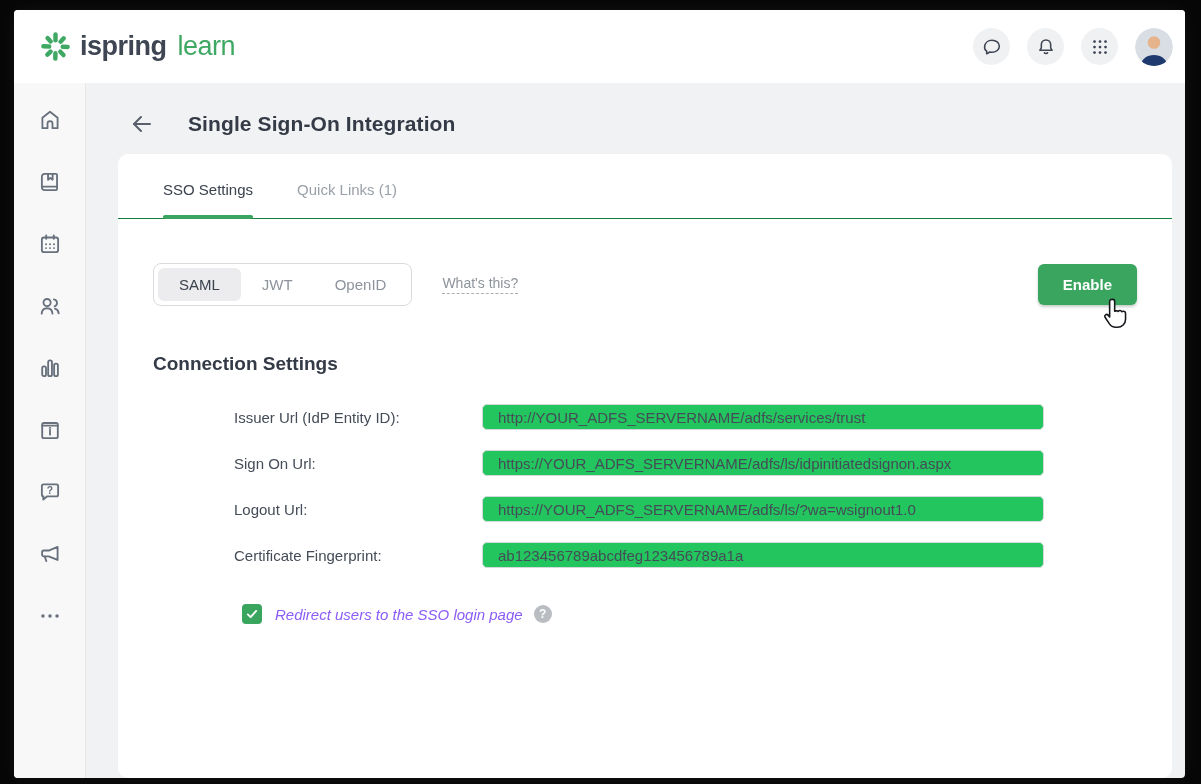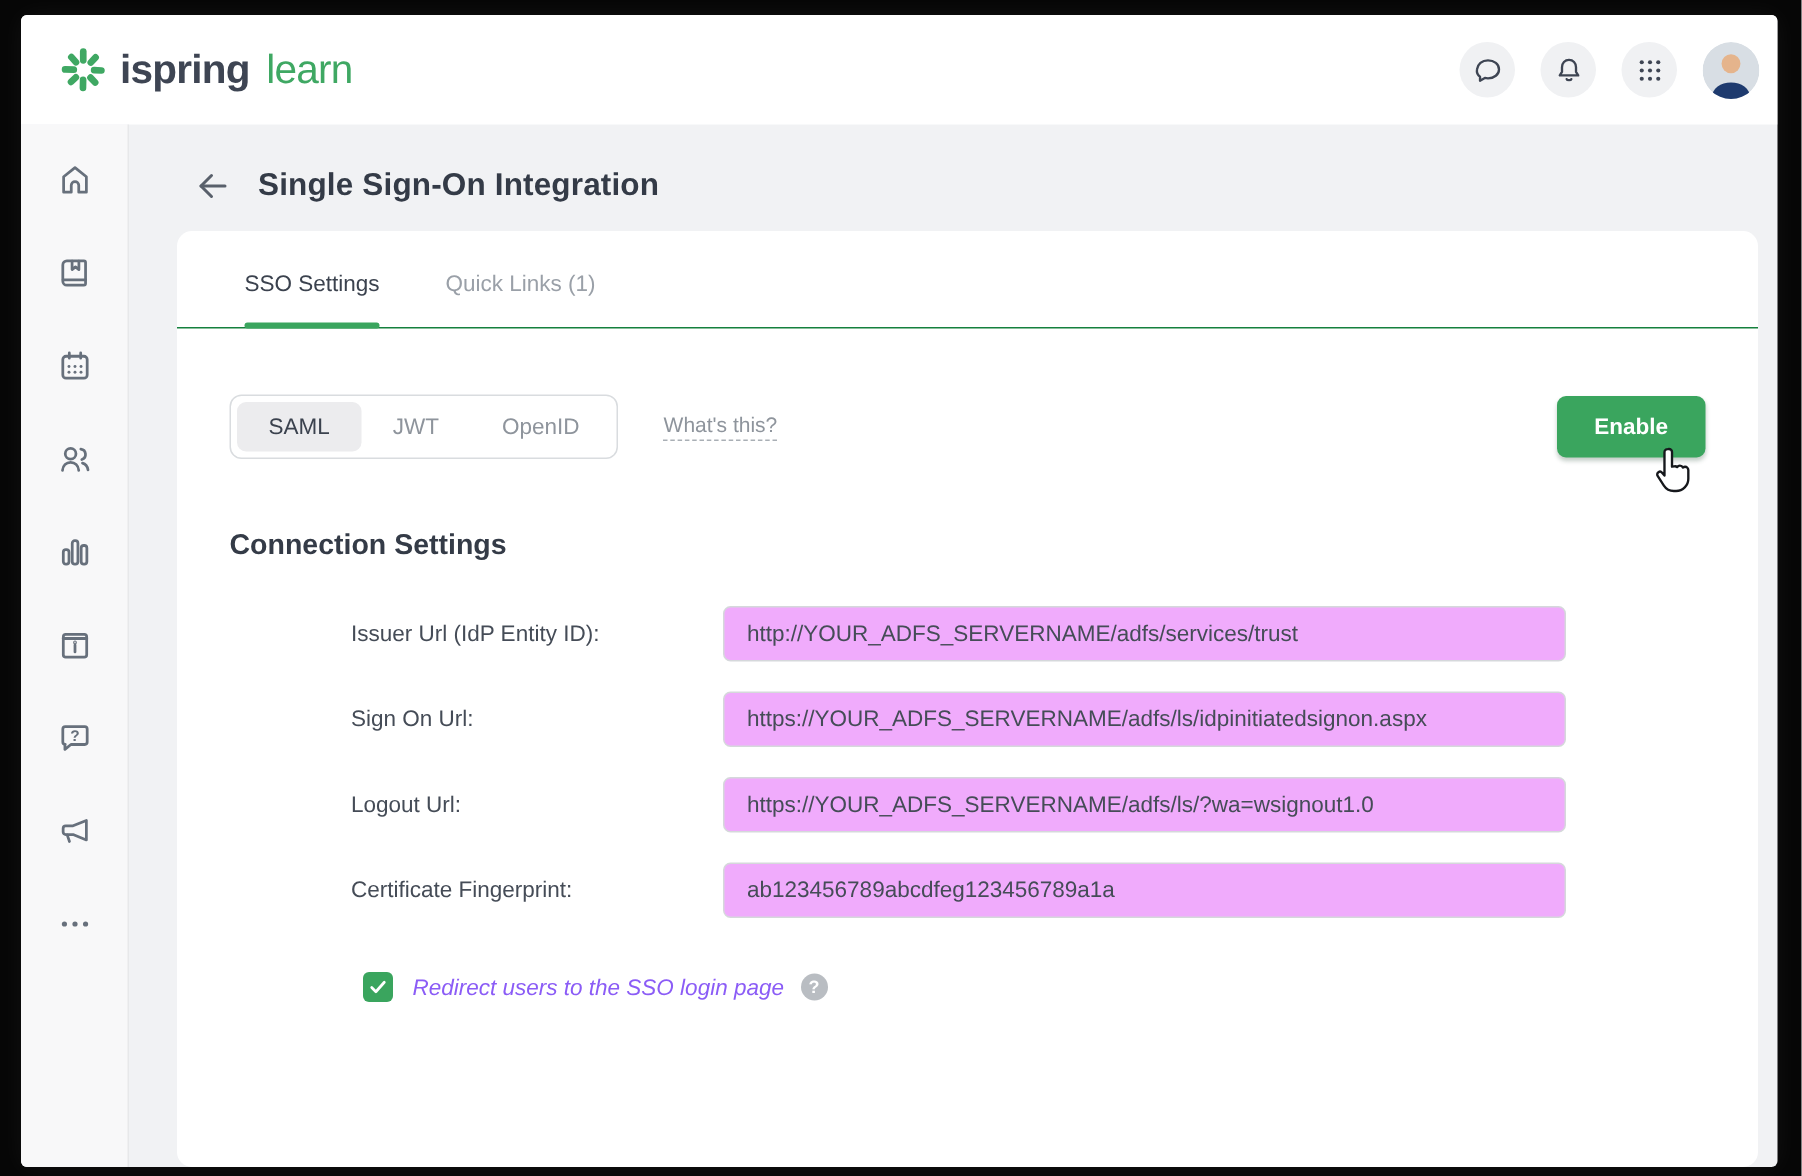--- a/index.html
+++ b/index.html
@@ -33,21 +33,21 @@
   .header-actions{margin-left:auto; display:flex; align-items:center; gap:17px;}
   .icon-circle{width:37px; height:37px; border-radius:50%; background:#F0F1F3;
     display:flex; align-items:center; justify-content:center; color:#3E4553; cursor:pointer;}
   .avatar{width:38px; height:38px; border-radius:50%; overflow:hidden; cursor:pointer;}
   
   .body{flex:1; display:flex; min-height:0;}
   .sidebar{width:72px; background:#F8F8F9; border-right:1px solid #E7E8EA;
     display:flex; flex-direction:column; align-items:center; padding-top:24px; gap:36px; flex-shrink:0;}
   .side-item{width:26px; height:26px; color:#67707C; cursor:pointer; display:flex; align-items:center; justify-content:center;}
   .main{flex:1; display:flex; flex-direction:column; min-width:0;}
-  .page-header{display:flex; align-items:center; gap:18px; padding:29px 0 0 44px;}
+  .page-header{display:flex; align-items:center; gap:34px; padding:29px 0 0 44px;}
   .back-btn{color:#59606B; cursor:pointer; display:flex;}
   .page-title{font-size:21px; font-weight:700; color:var(--dark); letter-spacing:.1px;}
   
   .card{background:#fff; border-radius:10px; margin:18px 13px 0 32px; flex:1; overflow:hidden;}
   .tabs{display:flex; gap:44px; padding:27px 45px 0; border-bottom:1px solid #15803d;}
   .tab{font-size:15px; color:#9AA0A8; padding-bottom:20px; position:relative; cursor:pointer;}
   .tab.active{color:#3B424E;}
   .tab.active::after{content:""; position:absolute; left:0; right:0; bottom:-1px;
     height:4px; border-radius:3px; background:var(--green);}
   .proto-row{display:flex; align-items:center; margin:44px 35px 0;}
@@ -58,22 +58,22 @@
     border-bottom:1px dashed #A9AFB5; padding-bottom:2px; cursor:pointer; text-decoration:none;}
   .btn-wrap{margin-left:auto; position:relative;}
   .enable-btn{background:var(--green); color:#fff; font-weight:700; font-size:15px;
     font-family:inherit; border:none; border-radius:6px; padding:12px 25px; cursor:pointer;
     box-shadow:0 2px 3px rgba(20,60,35,.25);}
   .cursor-overlay{position:absolute; right:2px; bottom:-26px; width:36px; height:36px; pointer-events:none;}
   .section-title{font-size:19px; font-weight:700; color:var(--dark); margin:47px 35px 0;}
   .form{margin-top:29px;margin-left:42px;}
   .form-row{display:flex; align-items:center; margin:0 35px 20px 74px;}
   .form-label{width:248px; flex-shrink:0; font-size:15px; color:var(--text);}
-  .form-input{width:562px; height:37px; border:1px solid var(--border); border-radius:5px;
-    padding:0 15px; font-size:15px; color:var(--text); font-family:inherit; background:#f0abfc; outline:none;}
+  .form-input{width:562px; height:26px; border:1px solid var(--border); border-radius:5px;
+    padding:0 15px; font-size:15px; color:var(--text); font-family:inherit; background:#22c55e; outline:none;}
   .checkbox-row{display:flex; align-items:center; margin:36px 35px 0 82px; padding-bottom:60px;}
   .checkbox{width:20px; height:20px; border-radius:4px; background:var(--green);
     display:flex; align-items:center; justify-content:center; cursor:pointer; flex-shrink:0;}
   .checkbox-label{margin-left:13px; font-size:15px; color:#8b5cf6;font-style:italic;}
   .help-circle{margin-left:11px; width:18px; height:18px; border-radius:50%; background:#B9BDC2;
     color:#fff; font-size:12px; font-weight:700; display:flex; align-items:center;
     justify-content:center; cursor:pointer;}
   svg{display:block;}
 </style>
 </head>

